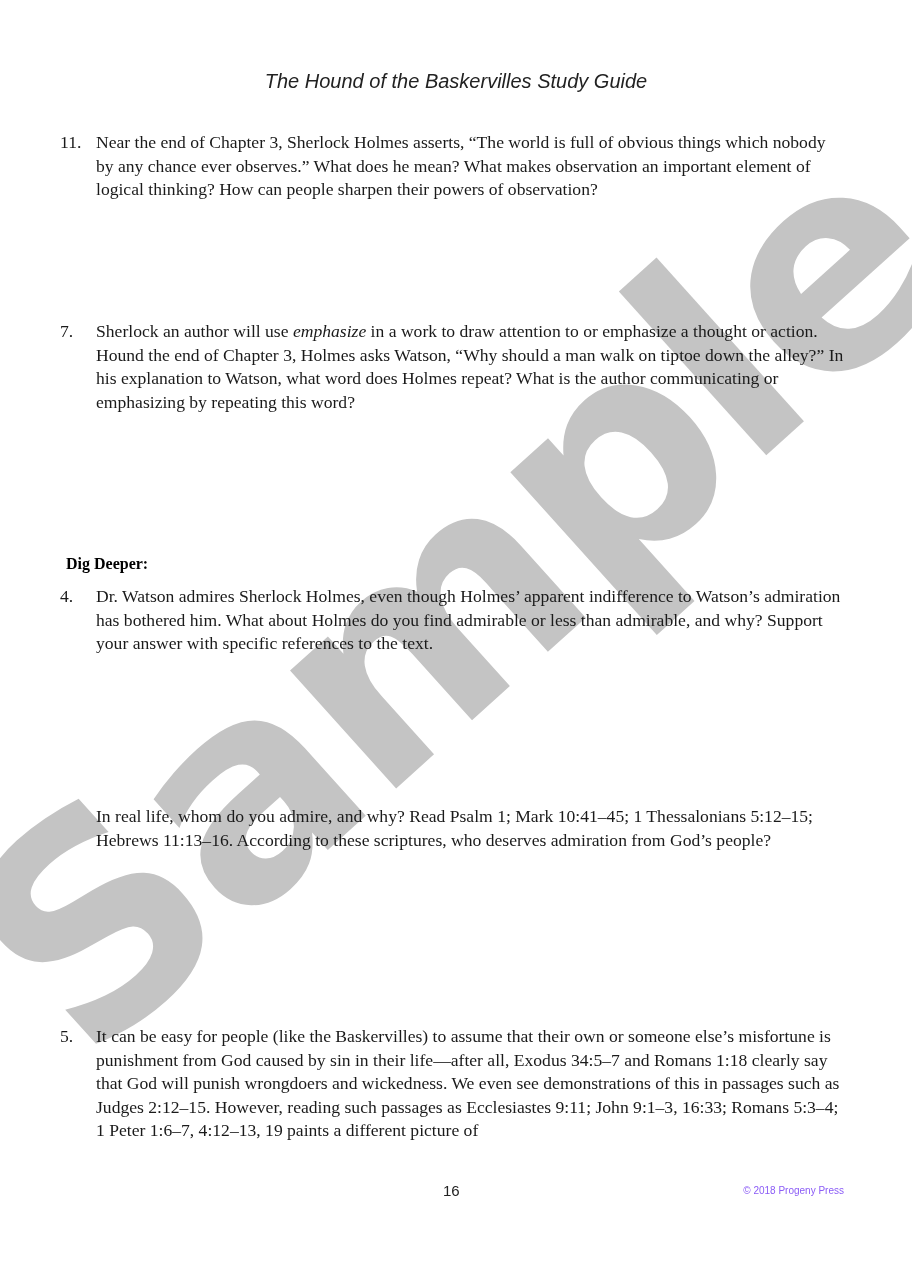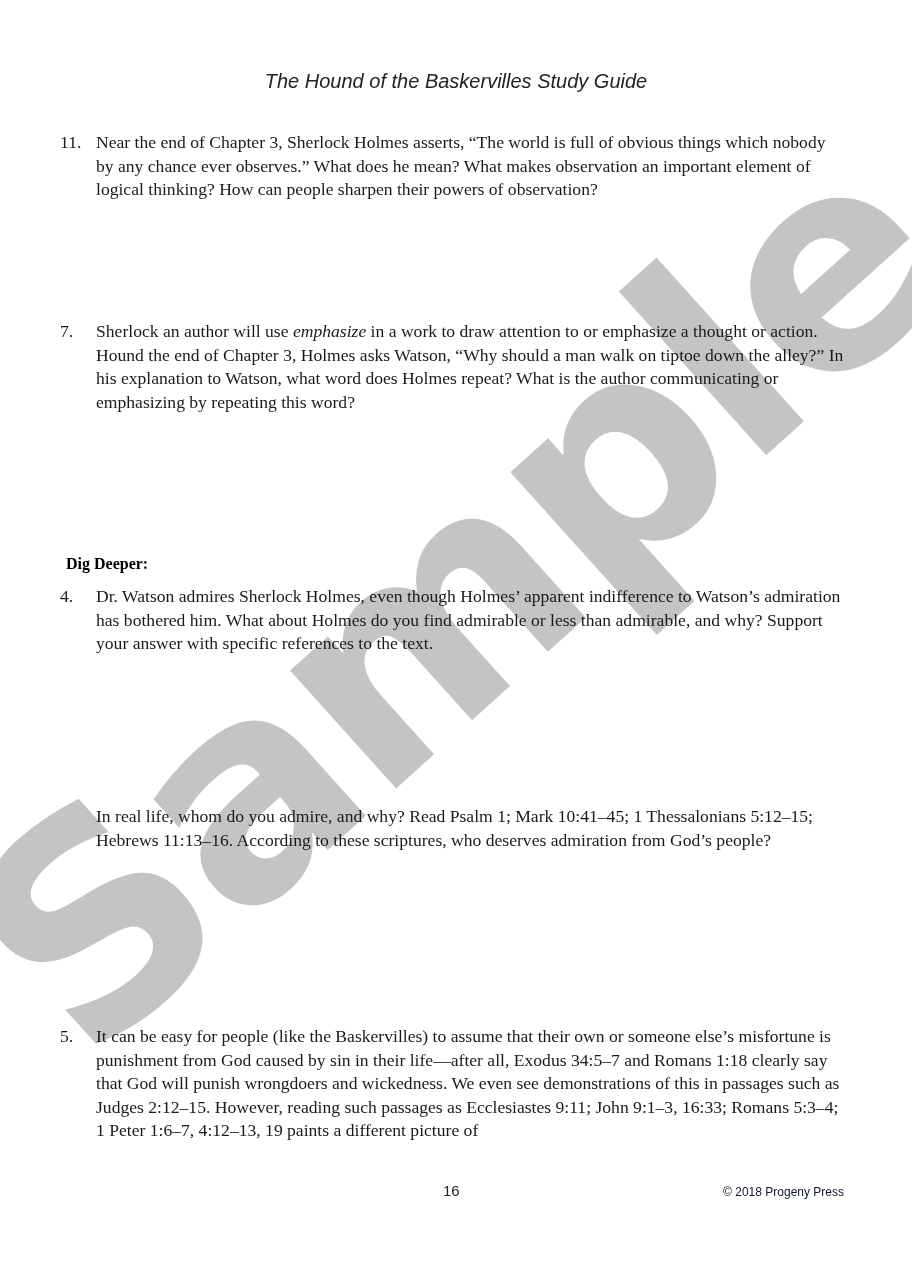--- a/index.html
+++ b/index.html
@@ -60,21 +60,21 @@
     font-size: 16px;
     color: #000000;
   }
 
   .footer-page {
     position: absolute; top: 1182px; left: 443px;
     font-family: "Liberation Sans", sans-serif; font-size: 15px; color: #222;
   }
   .footer-copy {
     position: absolute; top: 1185px; right: 68px;
-    font-family: "Liberation Sans", sans-serif; font-size: 12px; color: #0f172a;
+    font-family: "Liberation Sans", sans-serif; font-size: 10px; color: #8b5cf6;
   }
 </style>
 </head>
 <body>
 
 <div class="page">
   <div class="watermark">Sample</div>
 
   <div class="content">
     <div class="running-header">The Hound of the Baskervilles Study Guide</div>

